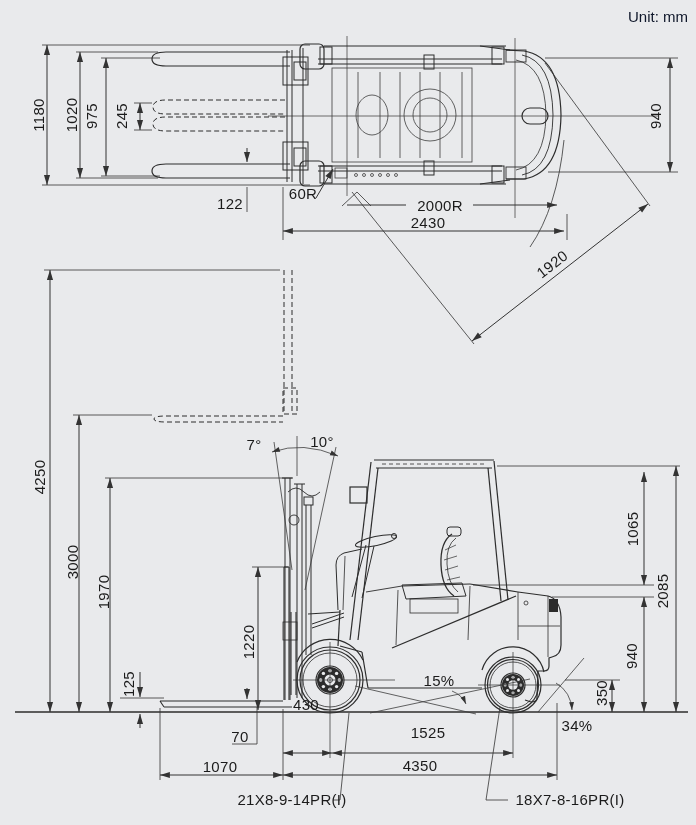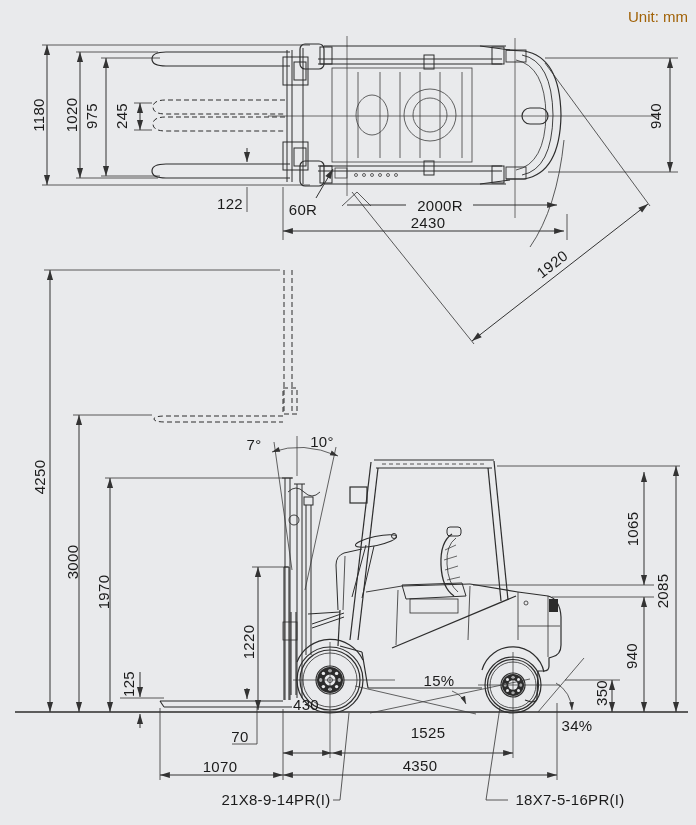--- a/index.html
+++ b/index.html
@@ -3,21 +3,21 @@
 <meta charset="utf-8">
 <style>
   html,body{margin:0;padding:0;background:#e9eaec;}
   #stage{position:relative;width:696px;height:825px;background:#e9eaec;overflow:hidden;
          font-family:"Liberation Sans",sans-serif;}
   svg{position:absolute;left:0;top:0;}
   .dim{position:absolute;font-size:15px;color:#1b1b1b;white-space:nowrap;
        letter-spacing:.3px;transform:translate(-50%,-50%);line-height:1;}
   .v{transform:translate(-50%,-50%) rotate(-90deg);}
   .r{transform:translate(-50%,-50%) rotate(-38deg);}
-  .unit{position:absolute;font-size:15px;color:#a16207;white-space:nowrap;}
+  .unit{position:absolute;font-size:15px;color:#0f172a;white-space:nowrap;}
 </style>
 </head>
 <body>
 
 <div id="stage">
 
 <svg width="696" height="825" viewBox="0 0 696 825">
   <defs>
     <marker id="ar" viewBox="0 0 10 8" markerWidth="11" markerHeight="8.8" refX="9.5" refY="4" orient="auto-start-reverse">
       <path d="M0.5,1.2 L9.5,4 L0.5,6.8 Z" fill="#333"></path>
@@ -338,21 +338,21 @@
   </g>
 </svg>
 
 <div class="unit" style="right:8px;top:8px;position:absolute">Unit: mm</div>
 
 <div class="dim v" style="left:38px;top:115px">1180</div>
 <div class="dim v" style="left:71px;top:115px">1020</div>
 <div class="dim v" style="left:91px;top:116px">975</div>
 <div class="dim v" style="left:121px;top:116px">245</div>
 <div class="dim" style="left:230px;top:203px">122</div>
-<div class="dim" style="left:303px;top:209px">60R</div>
+<div class="dim" style="left:303px;top:193px">60R</div>
 <div class="dim" style="left:440px;top:205px">2000R</div>
 <div class="dim" style="left:428px;top:222px">2430</div>
 <div class="dim r" style="left:552px;top:264px">1920</div>
 <div class="dim v" style="left:655px;top:116px">940</div>
 
 <div class="dim v" style="left:39px;top:477px">4250</div>
 <div class="dim v" style="left:72px;top:562px">3000</div>
 <div class="dim v" style="left:103px;top:592px">1970</div>
 <div class="dim v" style="left:248px;top:642px">1220</div>
 <div class="dim v" style="left:128px;top:684px">125</div>
@@ -362,16 +362,16 @@
 <div class="dim v" style="left:662px;top:591px">2085</div>
 <div class="dim v" style="left:631px;top:656px">940</div>
 <div class="dim v" style="left:601px;top:693px">350</div>
 <div class="dim" style="left:439px;top:680px">15%</div>
 <div class="dim" style="left:577px;top:725px">34%</div>
 <div class="dim" style="left:240px;top:736px">70</div>
 <div class="dim" style="left:306px;top:704px">430</div>
 <div class="dim" style="left:428px;top:732px">1525</div>
 <div class="dim" style="left:220px;top:766px">1070</div>
 <div class="dim" style="left:420px;top:765px">4350</div>
-<div class="dim" style="left:276px;top:799px">21X8-9-14PR(I)</div>
-<div class="dim" style="left:570px;top:799px">18X7-5-16PR(I)</div>
+<div class="dim" style="left:292px;top:799px">21X8-9-14PR(I)</div>
+<div class="dim" style="left:570px;top:799px">18X7-8-16PR(I)</div>
 
 </div>
 
 </body></html>

